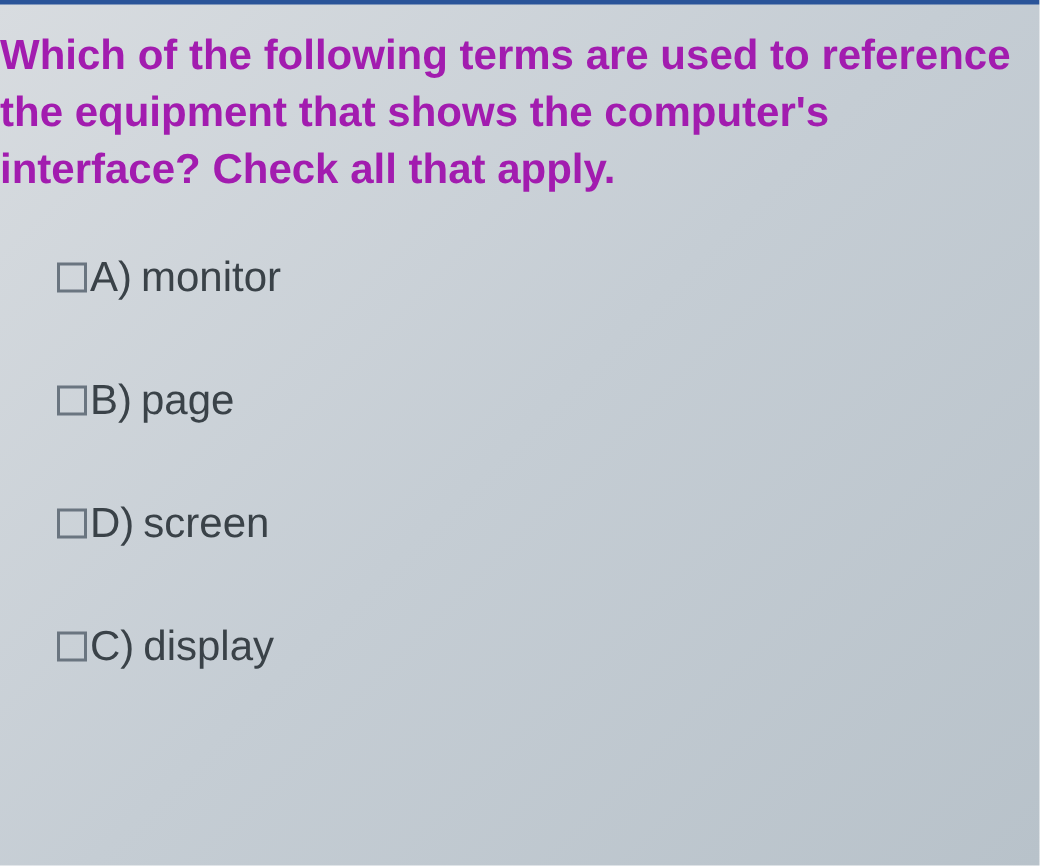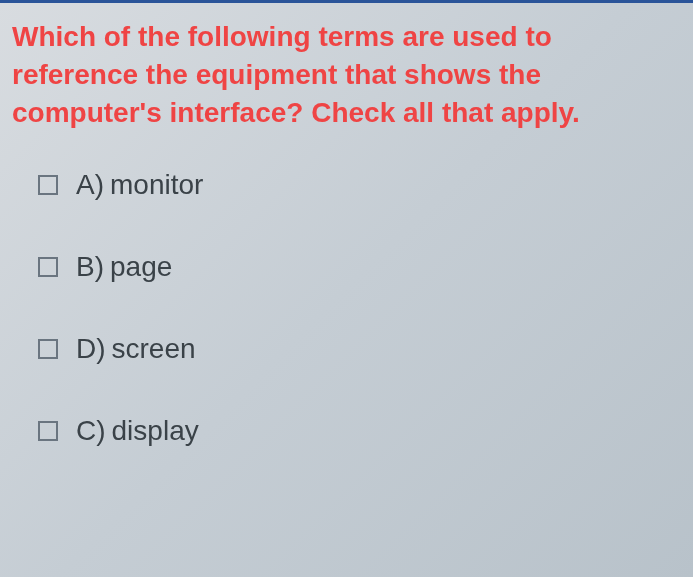--- a/index.html
+++ b/index.html
@@ -21,35 +21,35 @@
       position: absolute;
       top: 0;
       left: 0;
       right: 0;
       height: 3px;
       background: #2a5499;
     }
     .question-text {
       font-size: 28px;
       font-weight: bold;
-      color: #ef4444;
+      color: #a21caf;
       line-height: 1.35;
       margin-bottom: 38px;
-      padding-left: 12px;
+      padding-left: 0;
     }
     .options {
       display: flex;
       flex-direction: column;
       gap: 50px;
       padding-left: 38px;
     }
     .option {
       display: flex;
       align-items: center;
-      gap: 18px;
+      gap: 2px;
     }
     .checkbox {
       width: 20px;
       height: 20px;
       border: 2px solid #6a7580;
       background: transparent;
       flex-shrink: 0;
       cursor: pointer;
     }
     .option-label {

